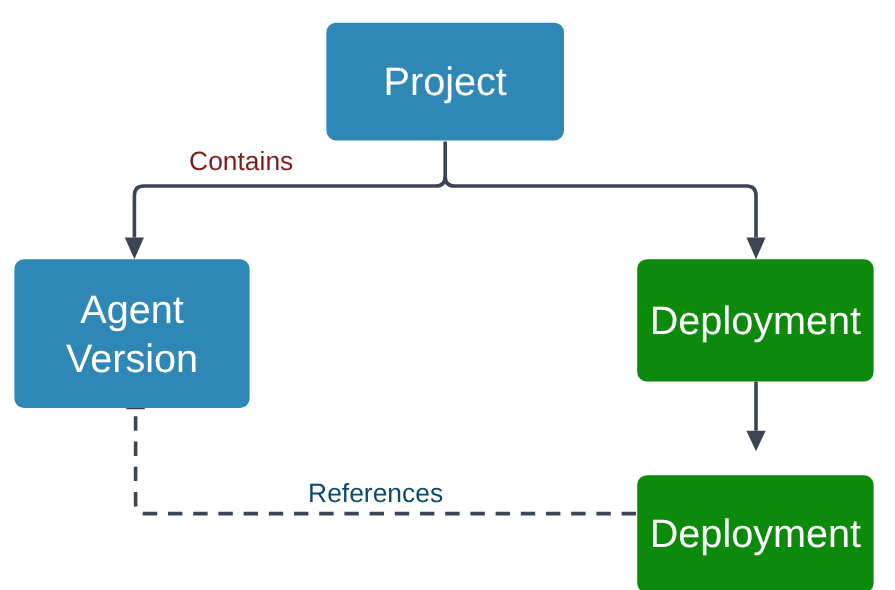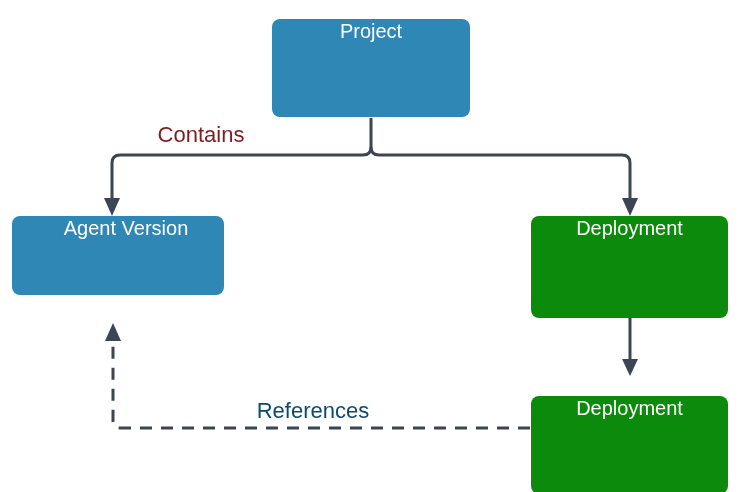--- a/index.html
+++ b/index.html
@@ -19,31 +19,31 @@
     position: absolute;
     left: 0;
     top: 0;
     width: 746px;
     height: 492px;
     pointer-events: none;
   }
   .node {
     position: absolute;
     display: flex;
-    align-items: flex-start;
+    align-items: center;
     justify-content: center;
     border-radius: 8px;
     color: #ffffff;
-    font-size: 20px;
+    font-size: 33px;
     font-weight: 400;
     line-height: 1.25;
     text-align: center;
   }
   .node-project    { left: 272px; top: 19px;  width: 198px; height: 98px;  }
-  .node-agent      { left: 12px;  top: 216px; width: 196px; height: 79px; padding-left: 16px; }
+  .node-agent      { left: 12px;  top: 216px; width: 196px; height: 124px; }
   .node-agent span { display: inline-block; max-width: 150px; }
   .node-app        { left: 531px; top: 216px; width: 197px; height: 102px; }
   .node-deploy     { left: 531px; top: 396px; width: 197px; height: 98px;  }
   .edge-label {
     position: absolute;
     width: 160px;
     font-size: 22px;
     font-weight: 400;
     text-align: center;
     color: #111111;

